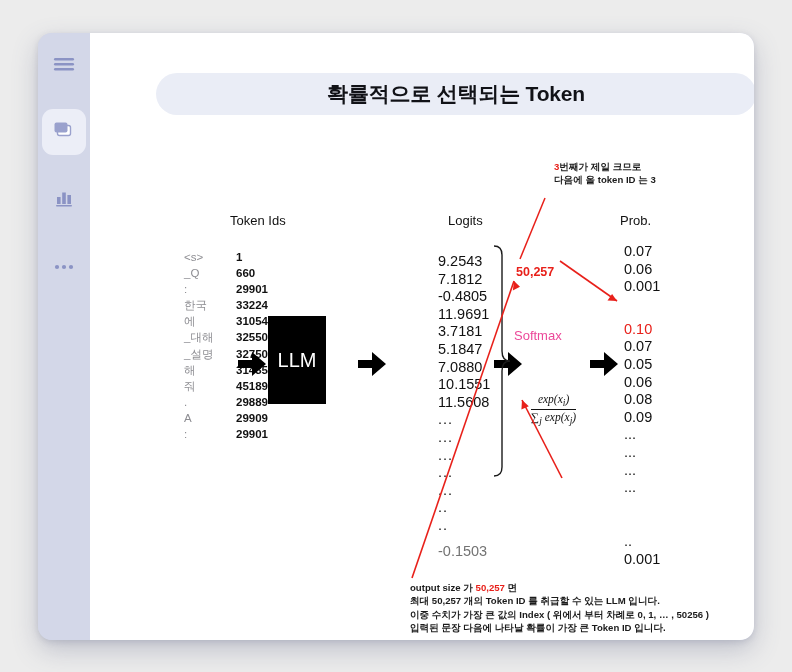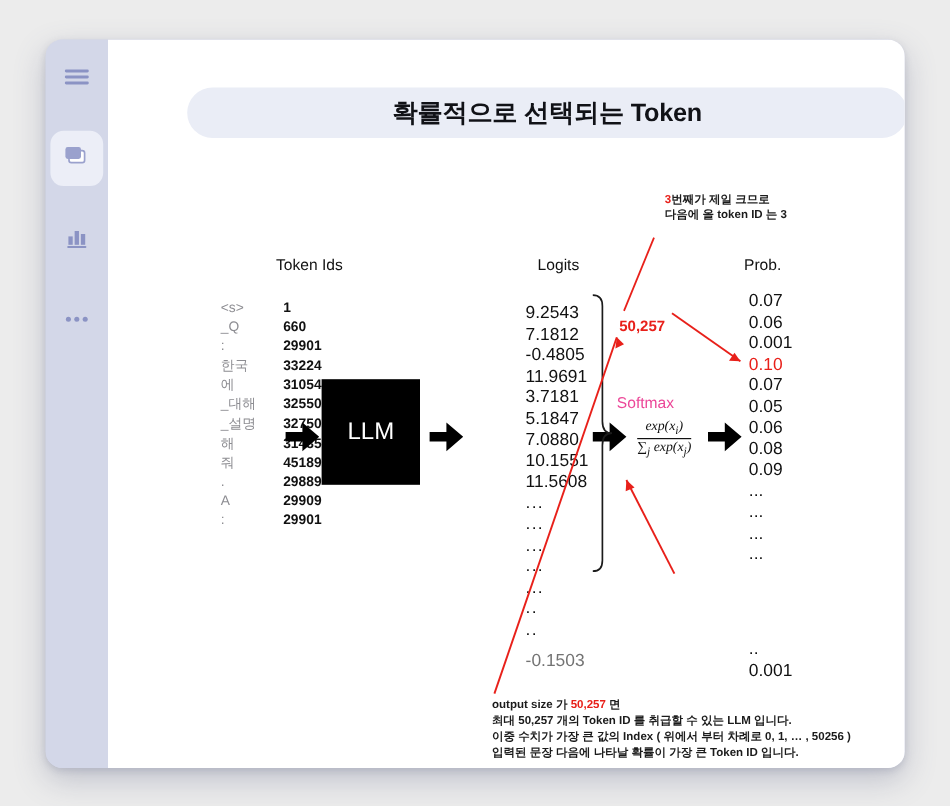--- a/index.html
+++ b/index.html
@@ -56,40 +56,40 @@
   .h-tokens{left:140px;top:180px;}
   .h-logits{left:358px;top:180px;}
   .h-prob{left:530px;top:180px;}
 
   
   .tok-table{position:absolute;left:94px;top:216px;font-size:11.5px;line-height:16.1px;}
   .tok-row{display:flex;}
   .tok-txt{width:52px;color:#8d8d92;white-space:nowrap;}
   .tok-id{color:#111;font-weight:bold;}
   .llm-box{
-    position:absolute;left:178px;top:283px;width:82px;height:88px;
+    position:absolute;left:178px;top:283px;width:58px;height:88px;
     background:#000;color:#fff;
     display:flex;align-items:center;justify-content:center;
     font-size:20px;
   }
 
   
   .logits{position:absolute;left:348px;top:220px;font-size:14.5px;line-height:17.6px;color:#111;}
   .logits .dots{font-size:14.5px;letter-spacing:1px;}
   .logit-last{position:absolute;left:348px;top:510px;font-size:14.5px;color:#737373;}
 
   
   .probs{position:absolute;left:534px;top:210px;font-size:14.5px;line-height:17.6px;color:#111;}
-  .probs .hl{color:#e8201a;}
+  .probs .hl{color:#e8201a;margin-top:25px;}
   .prob-tail{position:absolute;left:534px;top:500px;font-size:14.5px;line-height:17.6px;color:#111;}
 
   
   .softmax-lbl{position:absolute;left:424px;top:295px;font-size:13px;color:#ec4899;}
   .softmax-frac{position:absolute;left:441px;top:316px;font-family:"Liberation Serif","DejaVu Serif",serif;font-size:11.5px;color:#111;text-align:center;}
-  .softmax-frac .num{padding:0 3px 1px 3px;border-bottom:1.2px solid #111;font-style:italic;}
+  .softmax-frac .num{padding:0 3px 1px 3px;border-bottom:1.2px solid #111;font-style:italic;margin-top:44px;}
   .softmax-frac .den{padding-top:1px;font-style:italic;}
 
   
   .red-lbl{position:absolute;color:#e8201a;font-size:12.5px;font-weight:bold;}
   .note{position:absolute;font-size:9.6px;line-height:12.6px;color:#1b1b1b;font-weight:bold;white-space:pre;margin-left:36px;}
   .note .r{color:#e8201a;}
   .caption{position:absolute;left:320px;top:548px;font-size:9.6px;line-height:13.4px;color:#1b1b1b;font-weight:bold;white-space:pre;}
   .caption .r{color:#e8201a;}
 
   svg{overflow:visible;}

